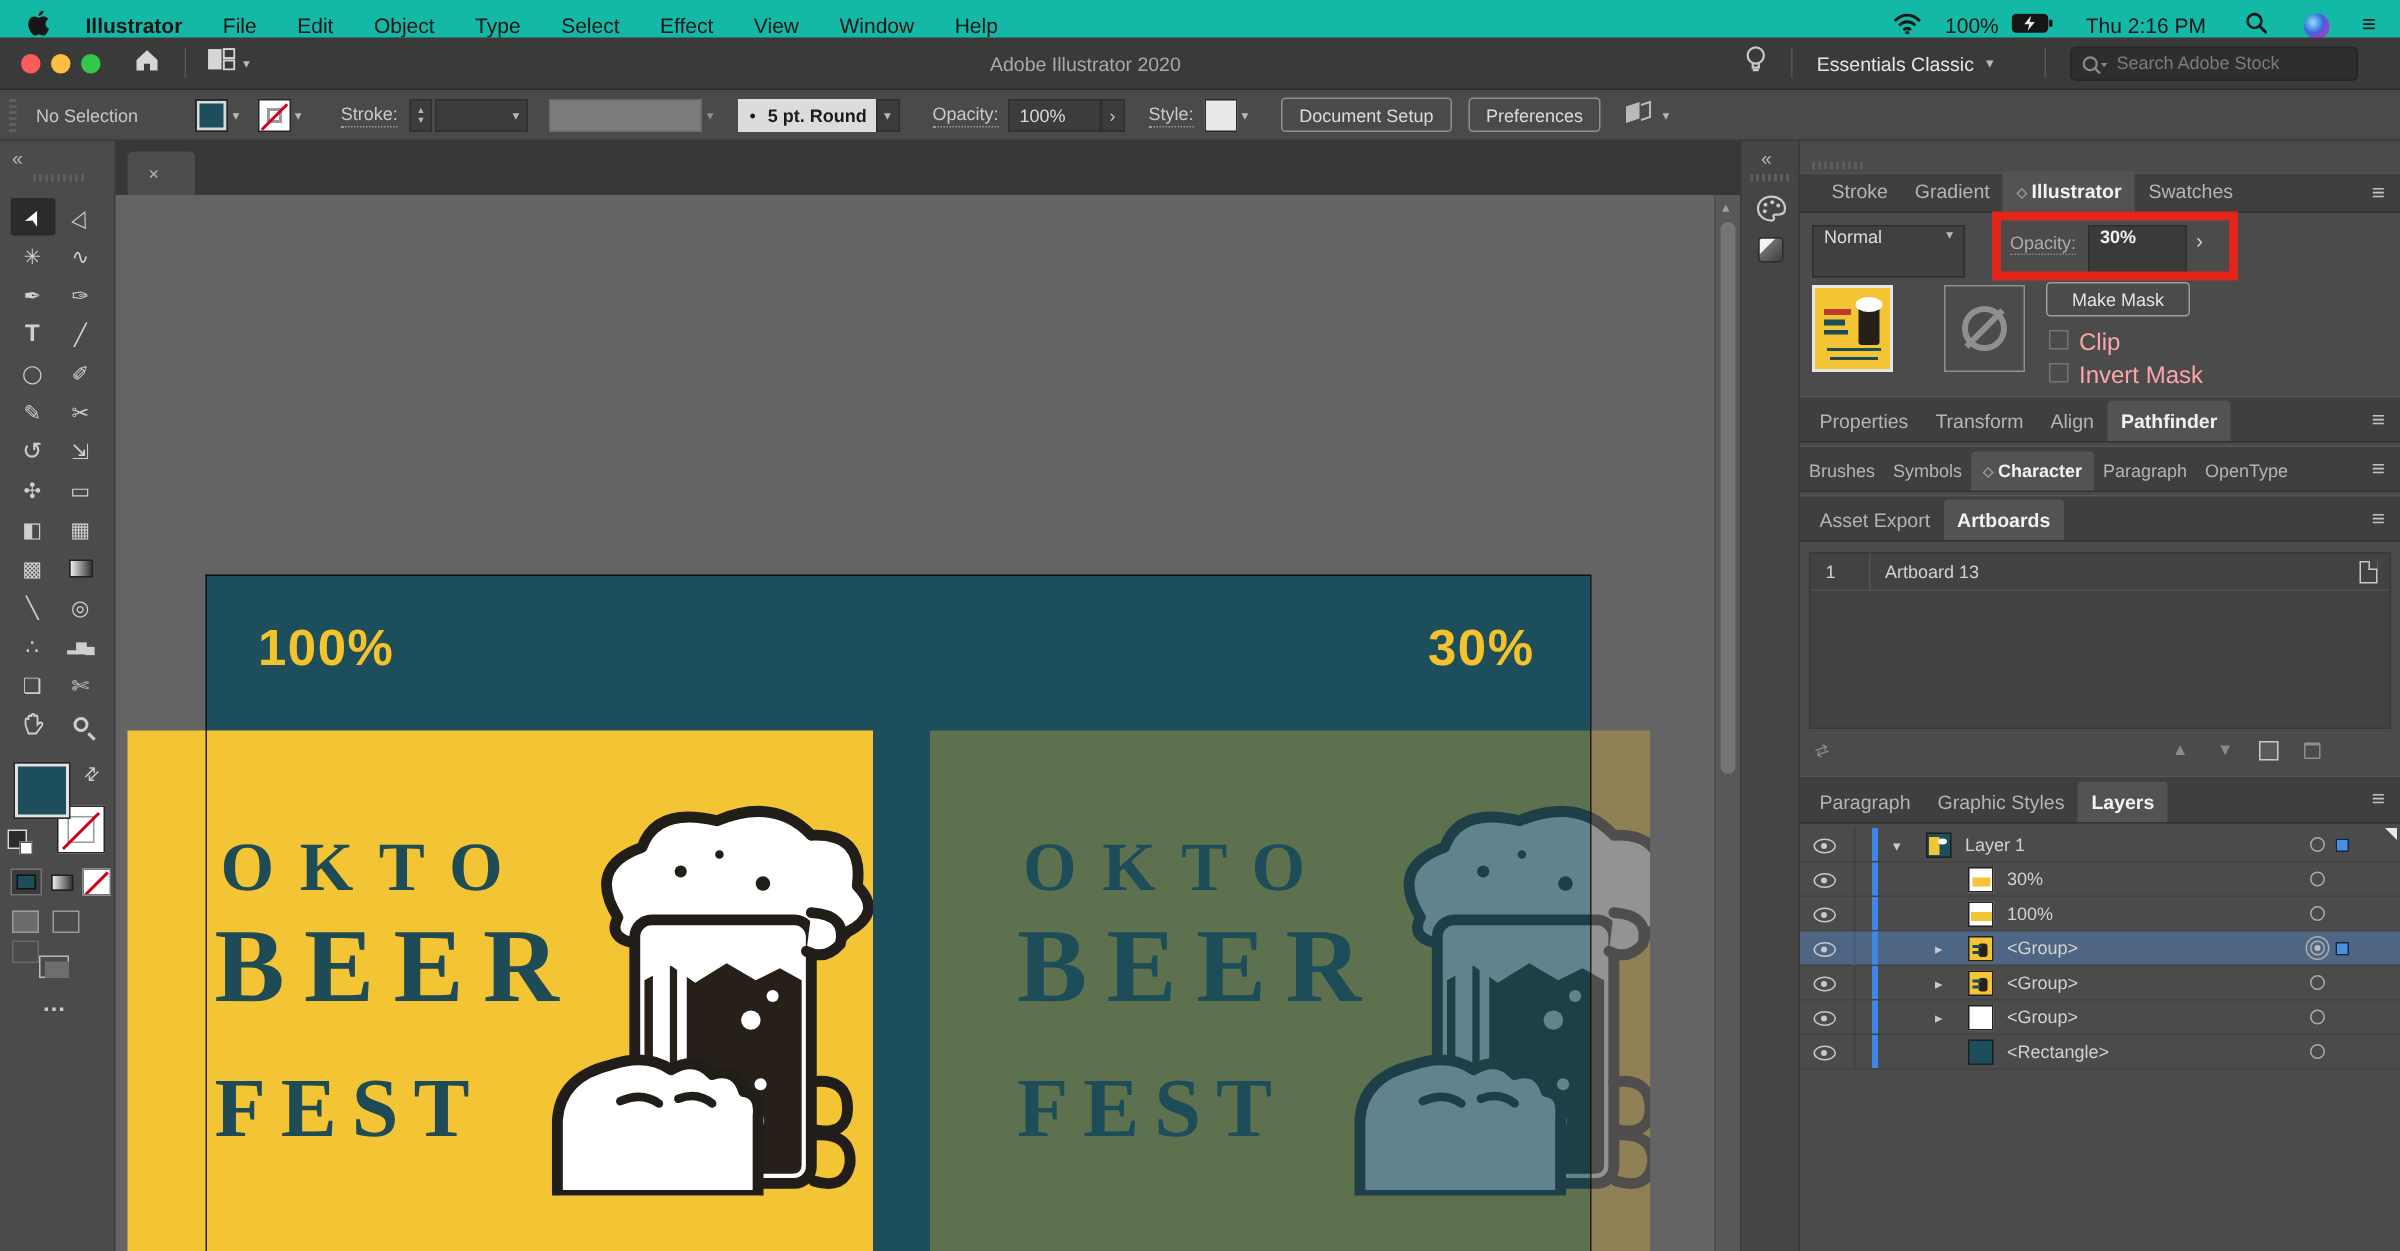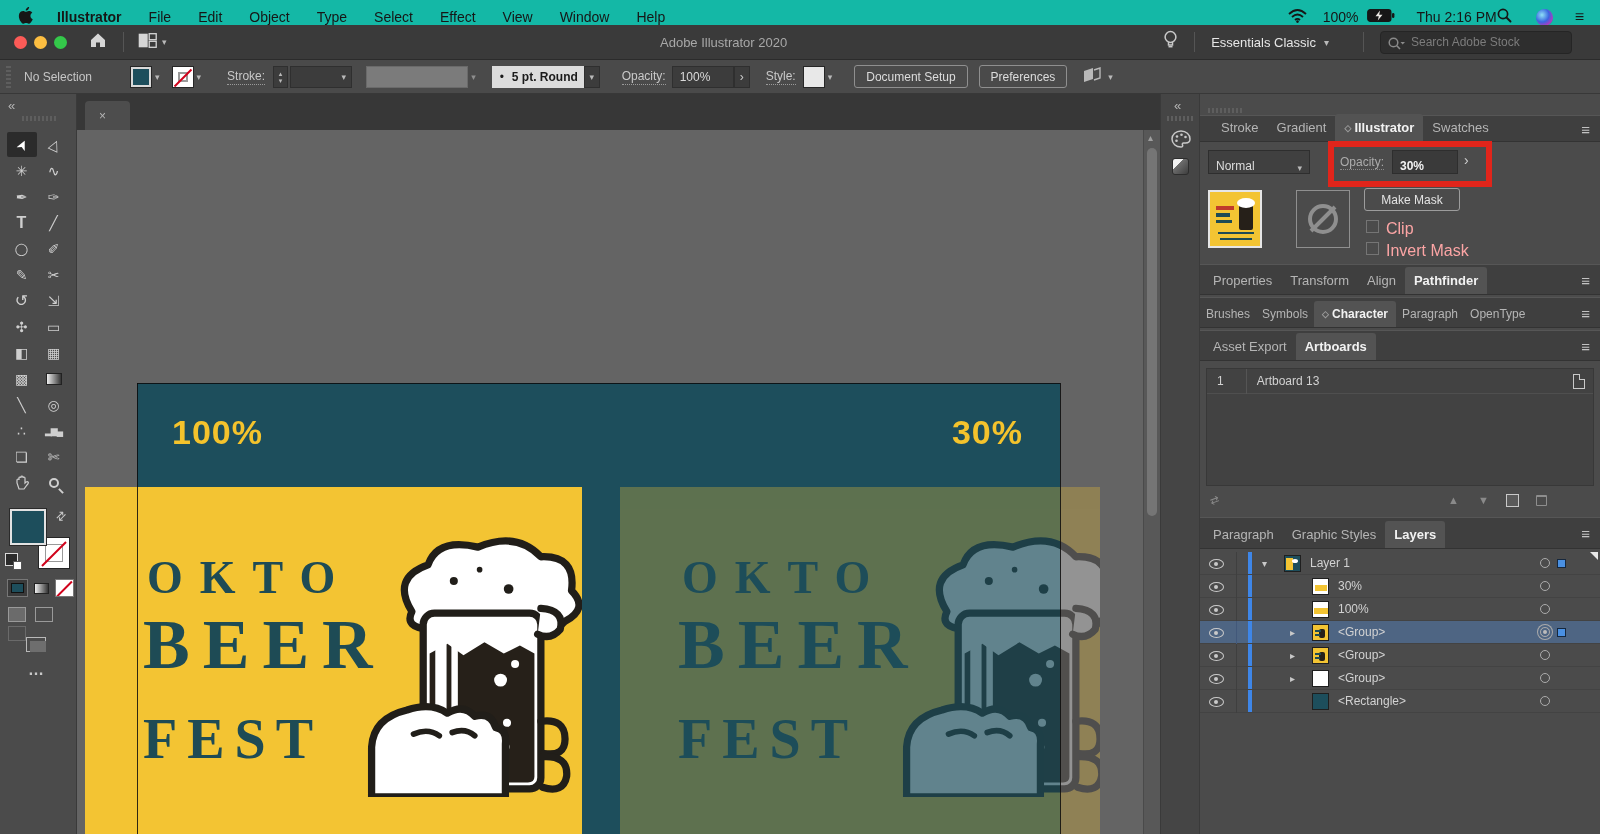--- a/index.html
+++ b/index.html
@@ -53,21 +53,21 @@
   
   #dock{left:1160px;top:94px;width:40px;height:740px;background:#454545;border-left:1px solid #3A3A3A;border-right:1px solid #3A3A3A;color:#C9C9C9}
   .guideic{width:17px;height:17px;border-radius:3px;background:linear-gradient(135deg,#F2F2F2 35%,#6E6E6E 36%,#3E3E3E);border:1px solid #2D2D2D}
   
   #panels{left:1200px;top:94px;width:400px;height:740px;background:#4B4B4B;font-size:13px}
   .pbar{position:absolute;left:0;width:400px;background:#3F3F3F;border-top:1px solid #565656;border-bottom:1px solid #333;display:flex;align-items:flex-end}
   .ptab{padding:6px 9px;color:#B5B5B5;white-space:nowrap}
   .ptab.on{background:#535353;color:#F2F2F2;font-weight:bold;border-radius:3px 3px 0 0}
   .ham{position:absolute;right:10px;color:#C2C2C2;font-size:15px;top:50%;transform:translateY(-50%)}
   .dia{color:#9C9C9C;font-size:9px;margin-right:3px}
-  .pdd{background:#404040;border:1px solid #2E2E2E;height:24px;display:flex;align-items:flex-end;justify-content:space-between;color:#DCDCDC;padding:0 7px;font-size:12px}
+  .pdd{background:#404040;border:1px solid #2E2E2E;height:35px;display:flex;align-items:flex-start;justify-content:space-between;color:#DCDCDC;padding:0 7px;font-size:12px}
   .redbox{border:6px solid #E1251B;z-index:5;pointer-events:none}
   .thumbframe{border:2px solid #E6E6E6;background:#F3C433;position:relative;overflow:hidden}
   .nosym{border:1px solid #8F8F8F;position:relative}
   .nosym .c{position:absolute;left:50%;top:50%;width:30px;height:30px;border:4px solid #8F8F8F;border-radius:50%;transform:translate(-50%,-50%)}
   .nosym .s{position:absolute;left:50%;top:50%;width:34px;height:4px;background:#8F8F8F;transform:translate(-50%,-50%) rotate(-45deg)}
   .mmbtn{border:1px solid #9C9C9C;border-radius:3px;color:#E3E3E3;font-size:12px;display:flex;align-items:center;justify-content:center}
   .chk{width:13px;height:13px;border:1px solid #757575;background:transparent;display:inline-block}
   .dimlab{color:#fca5a5;font-size:16px}
   .ablist{background:#424242;border:1px solid #383838}
   .abrow{height:25px;display:flex;align-items:center;border-bottom:1px solid #4F4F4F;color:#D2D2D2;font-size:12px}
@@ -149,21 +149,21 @@
         </svg>
     </span>
     <span style="margin-right:8px">100%</span>
     <span style="margin-right:22px">
       <svg width="28" height="13" viewBox="0 0 28 13">
           <rect x="0.8" y="0.8" width="23" height="11.4" rx="2.5" stroke="#161616" stroke-width="1.4" fill="#161616"></rect>
           <rect x="25" y="4" width="2.4" height="5" rx="1.2" fill="#161616"></rect>
           <polygon points="13,1.5 8.5,7.2 11.8,7.2 10.8,11.5 15.5,5.7 12.2,5.7" fill="#ECEAE6"></polygon>
         </svg>
     </span>
-    <span style="">Thu 2:16 PM</span>
+    <span style="margin-right:26px">Thu 2:16 PM</span>
     <span style="margin-right:24px">
       <svg width="15" height="15" viewBox="0 0 15 15">
           <circle cx="6" cy="6" r="4.6" stroke="#161616" stroke-width="1.7" fill="none"></circle>
           <line x1="9.5" y1="9.5" x2="13.5" y2="13.5" stroke="#161616" stroke-width="1.9" stroke-linecap="round"></line>
         </svg>
     </span>
     <span style="width:17px;height:17px;border-radius:50%;background:radial-gradient(circle at 35% 35%, #8FE0F7, #3A66E0 45%, #B03AC0 72%, #28285E);margin-right:22px"></span>
     <span style="margin-right:16px;font-size:16px">≡</span>
   </div>
 

